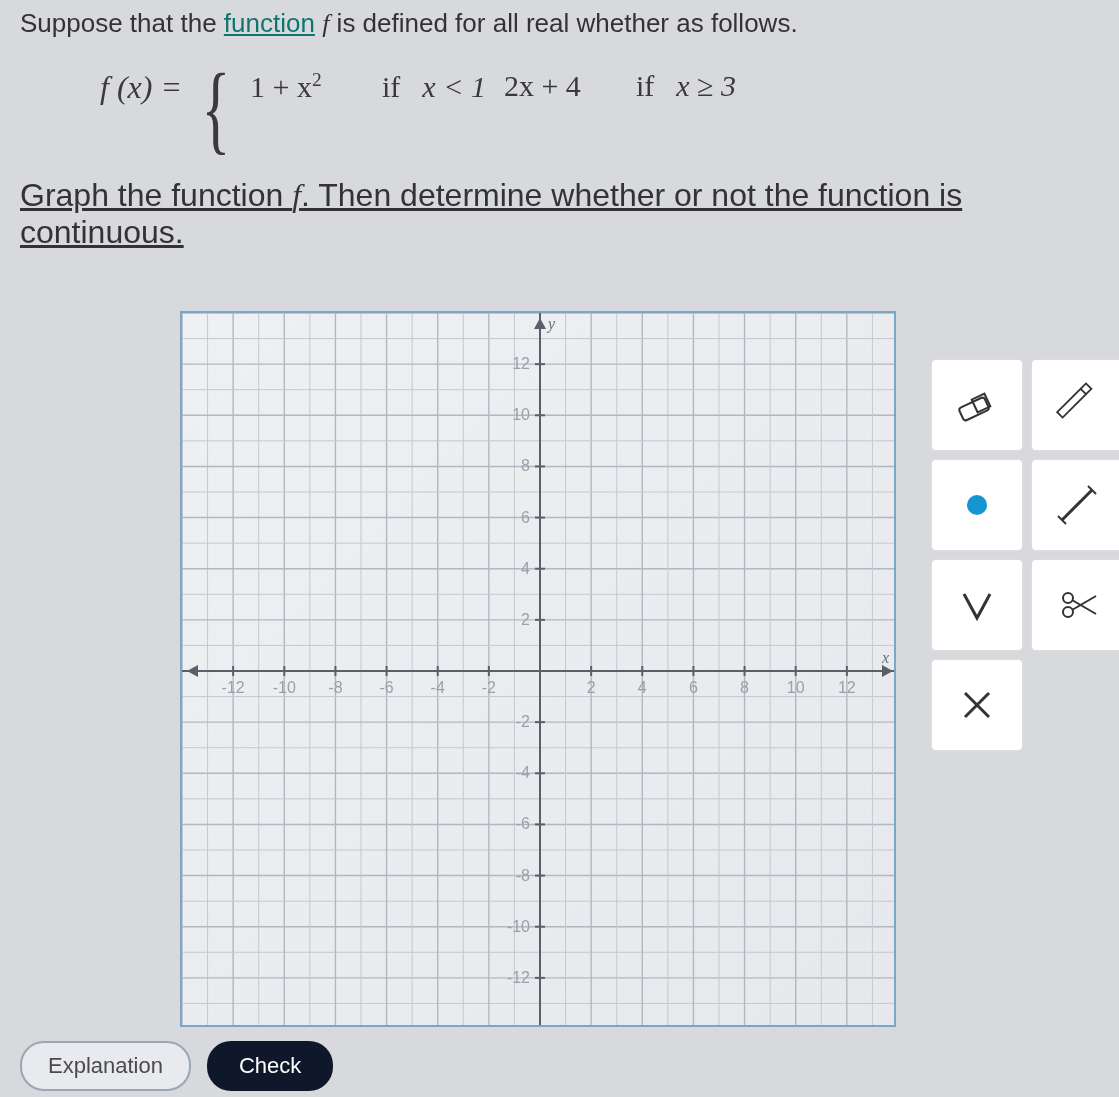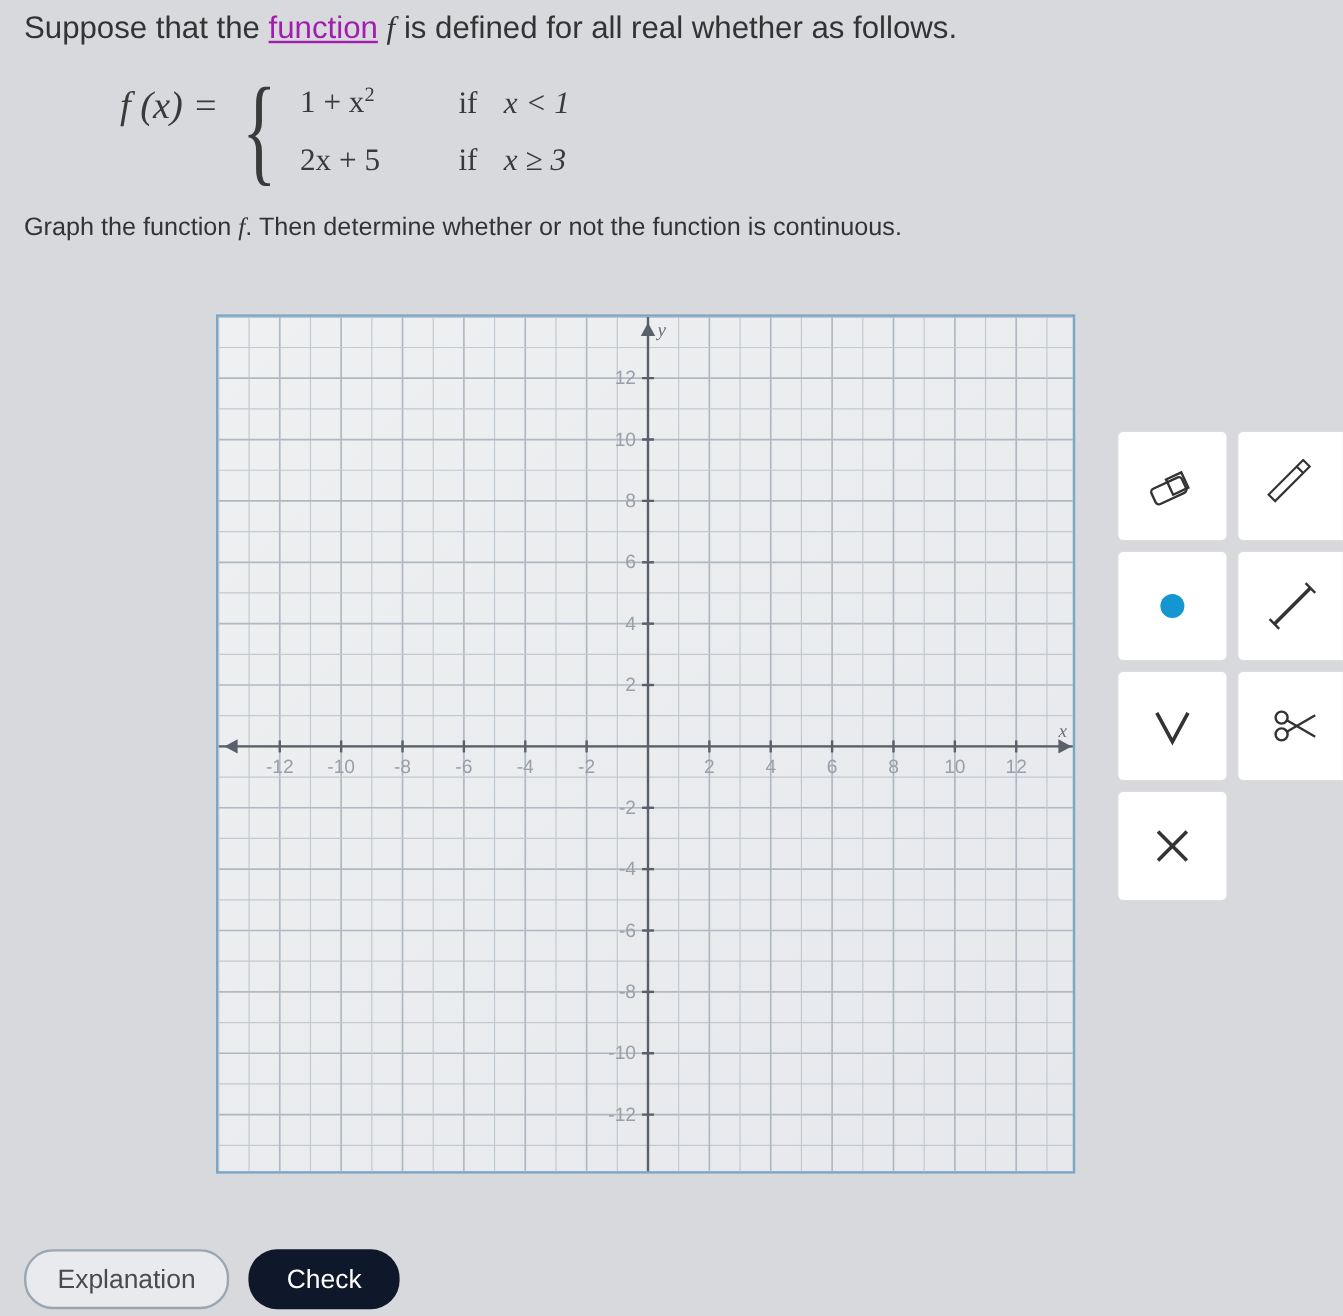--- a/index.html
+++ b/index.html
@@ -11,52 +11,52 @@
     height: 1097px;
     overflow: hidden;
     position: relative;
   }
   .problem-text {
     padding: 8px 0 0 20px;
     font-size: 26px;
     color: #333;
   }
   .function-link {
-    color: #a21caf;
+    color: #0f766e;
   }
   .italic { font-style: italic; font-family: "Times New Roman", serif; }
   .formula-row {
     margin: 30px 0 28px 100px;
     font-family: "Times New Roman", serif;
     font-size: 32px;
     display: flex;
     align-items: flex-start;
     gap: 6px;
   }
   .brace {
     font-size: 100px;
     line-height: 80px;
     font-weight: 100;
     margin: 0 4px;
     transform: scaleX(0.6);
     display:inline-block;
   }
   .cases {
     display: inline-flex;
-    flex-direction: column;
     gap: 18px;
-    font-size: 26px;
+    font-size: 30px;
   }
   .case-row { display: flex; gap: 22px; align-items: baseline; }
   .case-expr { min-width: 110px; }
   .sup { font-size: 0.65em; vertical-align: super; }
   .instruction {
     padding: 0 0 0 20px;
-    font-size: 21px;
+    font-size: 32px;
     color: #333;
+    text-decoration: underline;
   }
   .graph-wrap {
     margin: 60px 0 0 180px;
     position: relative;
   }
   .graph-canvas {
     width: 716px;
     height: 716px;
     background: linear-gradient(135deg,#eef0f2,#e6e8eb);
     border: 2px solid #7aa7c7;
@@ -123,21 +123,21 @@
 <div class="formula-row">
   <span class="italic">f (x) =</span>
   <span class="brace">{</span>
   <span class="cases">
     <span class="case-row">
       <span class="case-expr"><span>1 + x</span><span class="sup">2</span></span>
       <span>if</span>
       <span class="italic">x &lt; 1</span>
     </span>
     <span class="case-row">
-      <span class="case-expr">2x + 5</span>
+      <span class="case-expr">2x + 4</span>
       <span>if</span>
       <span class="italic">x ≥ 3</span>
     </span>
   </span>
 </div>
 
 <div class="instruction">
   <span>Graph the function </span><span class="italic">f</span><span>. Then determine whether or not the function is continuous.</span>
 </div>
 

